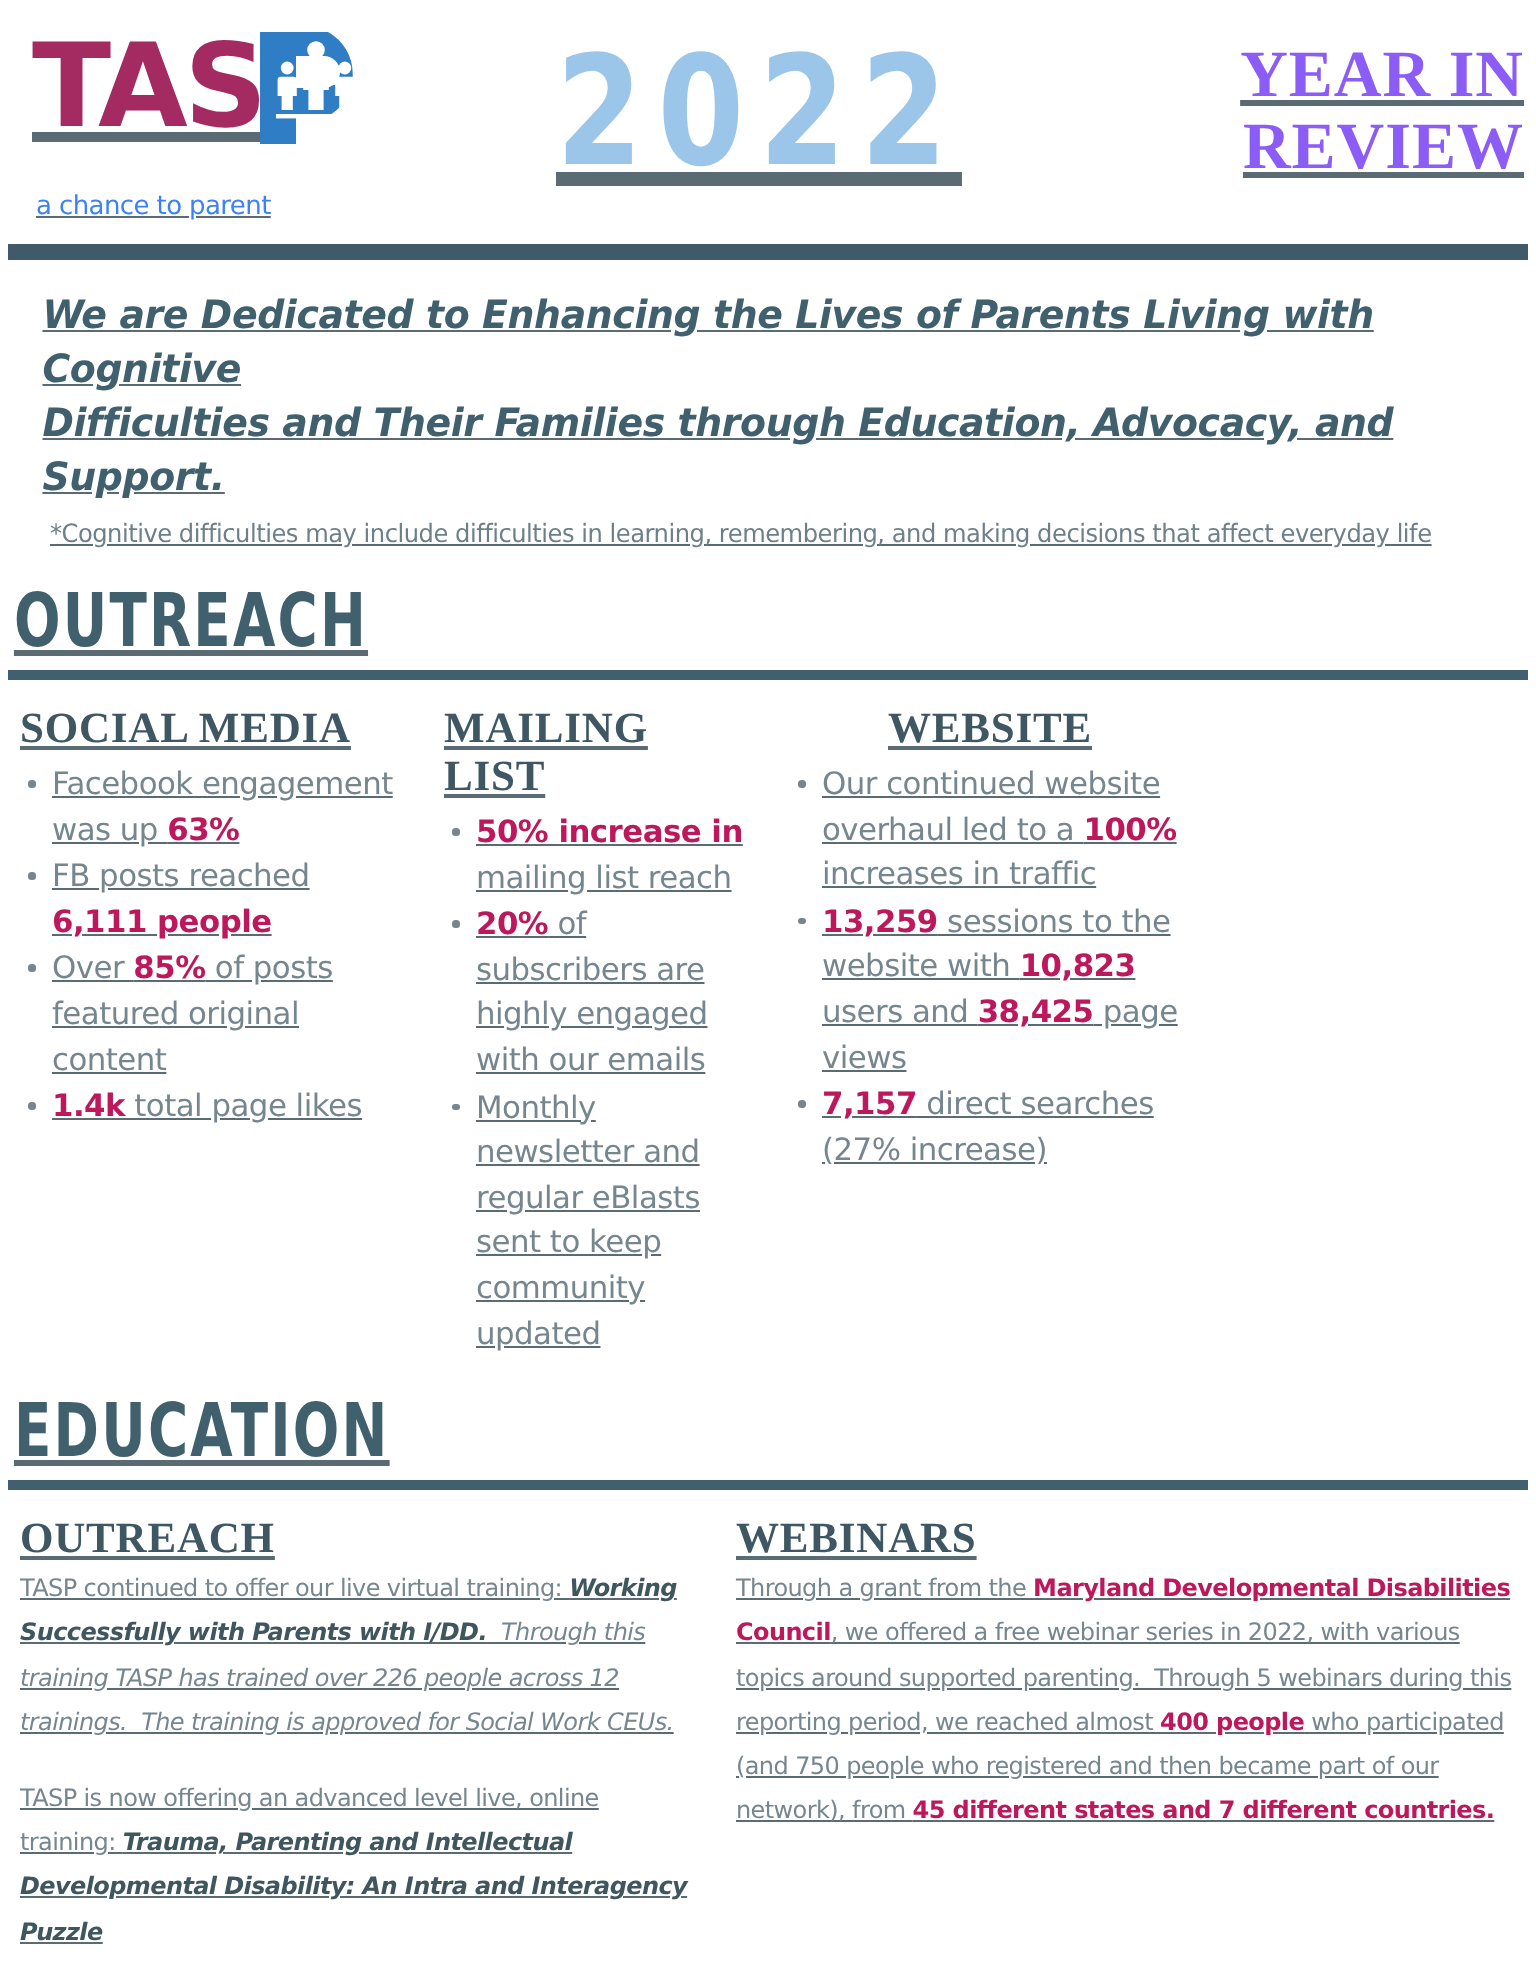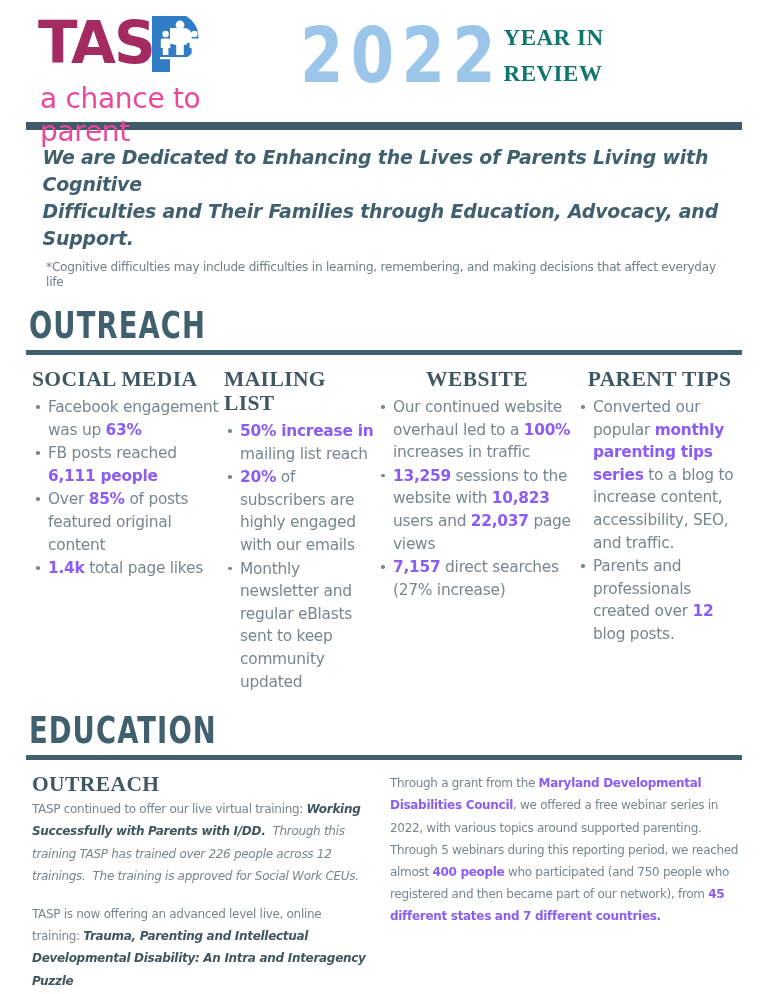--- a/index.html
+++ b/index.html
@@ -14,21 +14,22 @@
     color: #5b6b74;
     position: relative;
     overflow: hidden;
   }
 
   .page {
     width: 768px;
     height: 788px;
     position: relative;
     box-sizing: border-box;
-    padding: 0 26px;
+    padding: 0 4px;
+    text-decoration: underline;
   }
 
   
   .header {
     display: flex;
     align-items: flex-start;
     padding-top: 14px;
     height: 104px;
   }
 
@@ -52,48 +53,49 @@
     color: #a42a62;
   }
   .logo-p {
     position: relative;
     width: 62px;
     height: 58px;
     margin-left: -4px;
   }
   .logo-tagline {
     font-family: "DejaVu Sans", sans-serif;
-    font-size: 28px;
-    color: #ec4899;
+    font-size: 13px;
+    color: #3b82f6;
     letter-spacing: -0.3px;
-    margin-top: 10px;
+    margin-top: 24px;
     padding-left: 2px;
   }
 
   .year-block {
     flex: 0 0 auto;
     font-family: "DejaVu Sans", sans-serif;
     font-weight: bold;
     font-size: 76px;
     line-height: 84px;
     color: #9bc6ea;
     letter-spacing: 9px;
     transform: scaleX(0.82);
     transform-origin: left top;
     margin-left: 6px;
     white-space: nowrap;
   }
 
   .yir-block {
     flex: 1 1 auto;
+    text-align: right;
     font-family: "Liberation Serif", serif;
     font-weight: bold;
-    font-size: 23px;
+    font-size: 33px;
     line-height: 36px;
-    color: #0f766e;
+    color: #8b5cf6;
     letter-spacing: 0.5px;
     padding-top: 6px;
     padding-right: 2px;
     margin-left: -44px;
   }
 
   .rule-thick {
     height: 8px;
     background: #415a69;
     margin-top: 4px;
@@ -139,20 +141,21 @@
     height: 5px;
     background: #41606e;
     margin-top: 5px;
   }
 
   
   .outreach-cols {
     display: flex;
     margin-top: 12px;
     padding-left: 6px;
+    gap: 20px;
   }
   .col-social  { flex: 0 0 192px; }
   .col-mailing { flex: 0 0 153px; }
   .col-website { flex: 0 0 200px; }
   .col-tips    { flex: 1 1 auto; }
 
   .col-head {
     font-family: "Liberation Serif", serif;
     font-weight: bold;
     font-size: 21.5px;
@@ -182,21 +185,21 @@
     content: "";
     position: absolute;
     left: -12px;
     top: 9px;
     width: 3.5px;
     height: 3.5px;
     background: #75868f;
     border-radius: 50%;
   }
   b, strong {
-    color: #8b5cf6;
+    color: #be185d;
     font-weight: bold;
   }
 
   
   .edu-cols {
     display: flex;
     margin-top: 12px;
     padding-left: 6px;
   }
   .col-training { flex: 0 0 340px; }
@@ -293,49 +296,43 @@
           <li><b>50% increase in</b> mailing list reach</li>
           <li><b>20%</b> of subscribers are highly engaged with our emails</li>
           <li>Monthly newsletter and regular eBlasts sent to keep community updated</li>
         </ul>
       </div>
 
       <div class="col-website">
         <div class="col-head">WEBSITE</div>
         <ul class="bullets">
           <li>Our continued website overhaul led to a <b>100%</b> increases in traffic</li>
-          <li><b>13,259</b> sessions to the website with <b>10,823</b> users and <b>22,037</b> page views</li>
+          <li><b>13,259</b> sessions to the website with <b>10,823</b> users and <b>38,425</b> page views</li>
           <li><b>7,157</b> direct searches (27% increase)</li>
         </ul>
       </div>
 
-      <div class="col-tips">
-        <div class="col-head">PARENT TIPS</div>
-        <ul class="bullets">
-          <li>Converted our popular <b>monthly parenting tips series</b> to a blog to increase content, accessibility, SEO, and traffic.</li>
-          <li>Parents and professionals created over <b>12</b> blog posts.</li>
-        </ul>
-      </div>
 
     </div>
   </div>
 
   <div class="section">
     <div class="section-title">EDUCATION</div>
     <div class="rule-med"></div>
 
     <div class="edu-cols">
 
       <div class="col-training">
         <div class="edu-head">OUTREACH</div>
         <p class="para">TASP continued to offer our live virtual training: <span class="bi">Working Successfully with Parents with I/DD.</span> <i>&nbsp;Through this training TASP has trained over 226 people across 12 trainings.&nbsp; The training is approved for Social Work CEUs.</i></p>
         <p class="para">TASP is now offering an advanced level live, online training: <span class="bi">Trauma, Parenting and Intellectual Developmental Disability: An Intra and Interagency Puzzle</span></p>
       </div>
 
       <div class="col-right">
+        <div class="edu-head">WEBINARS</div>
         <p class="para tight">Through a grant from the <b>Maryland Developmental Disabilities Council</b>, we offered a free webinar series in 2022, with various topics around supported parenting.&nbsp; Through 5 webinars during this reporting period, we reached almost <b>400 people</b> who participated (and 750 people who registered and then became part of our network), from <b>45 different states and 7 different countries.</b></p>
 
       </div>
 
     </div>
   </div>
 
 </div>
 
 </body></html>

